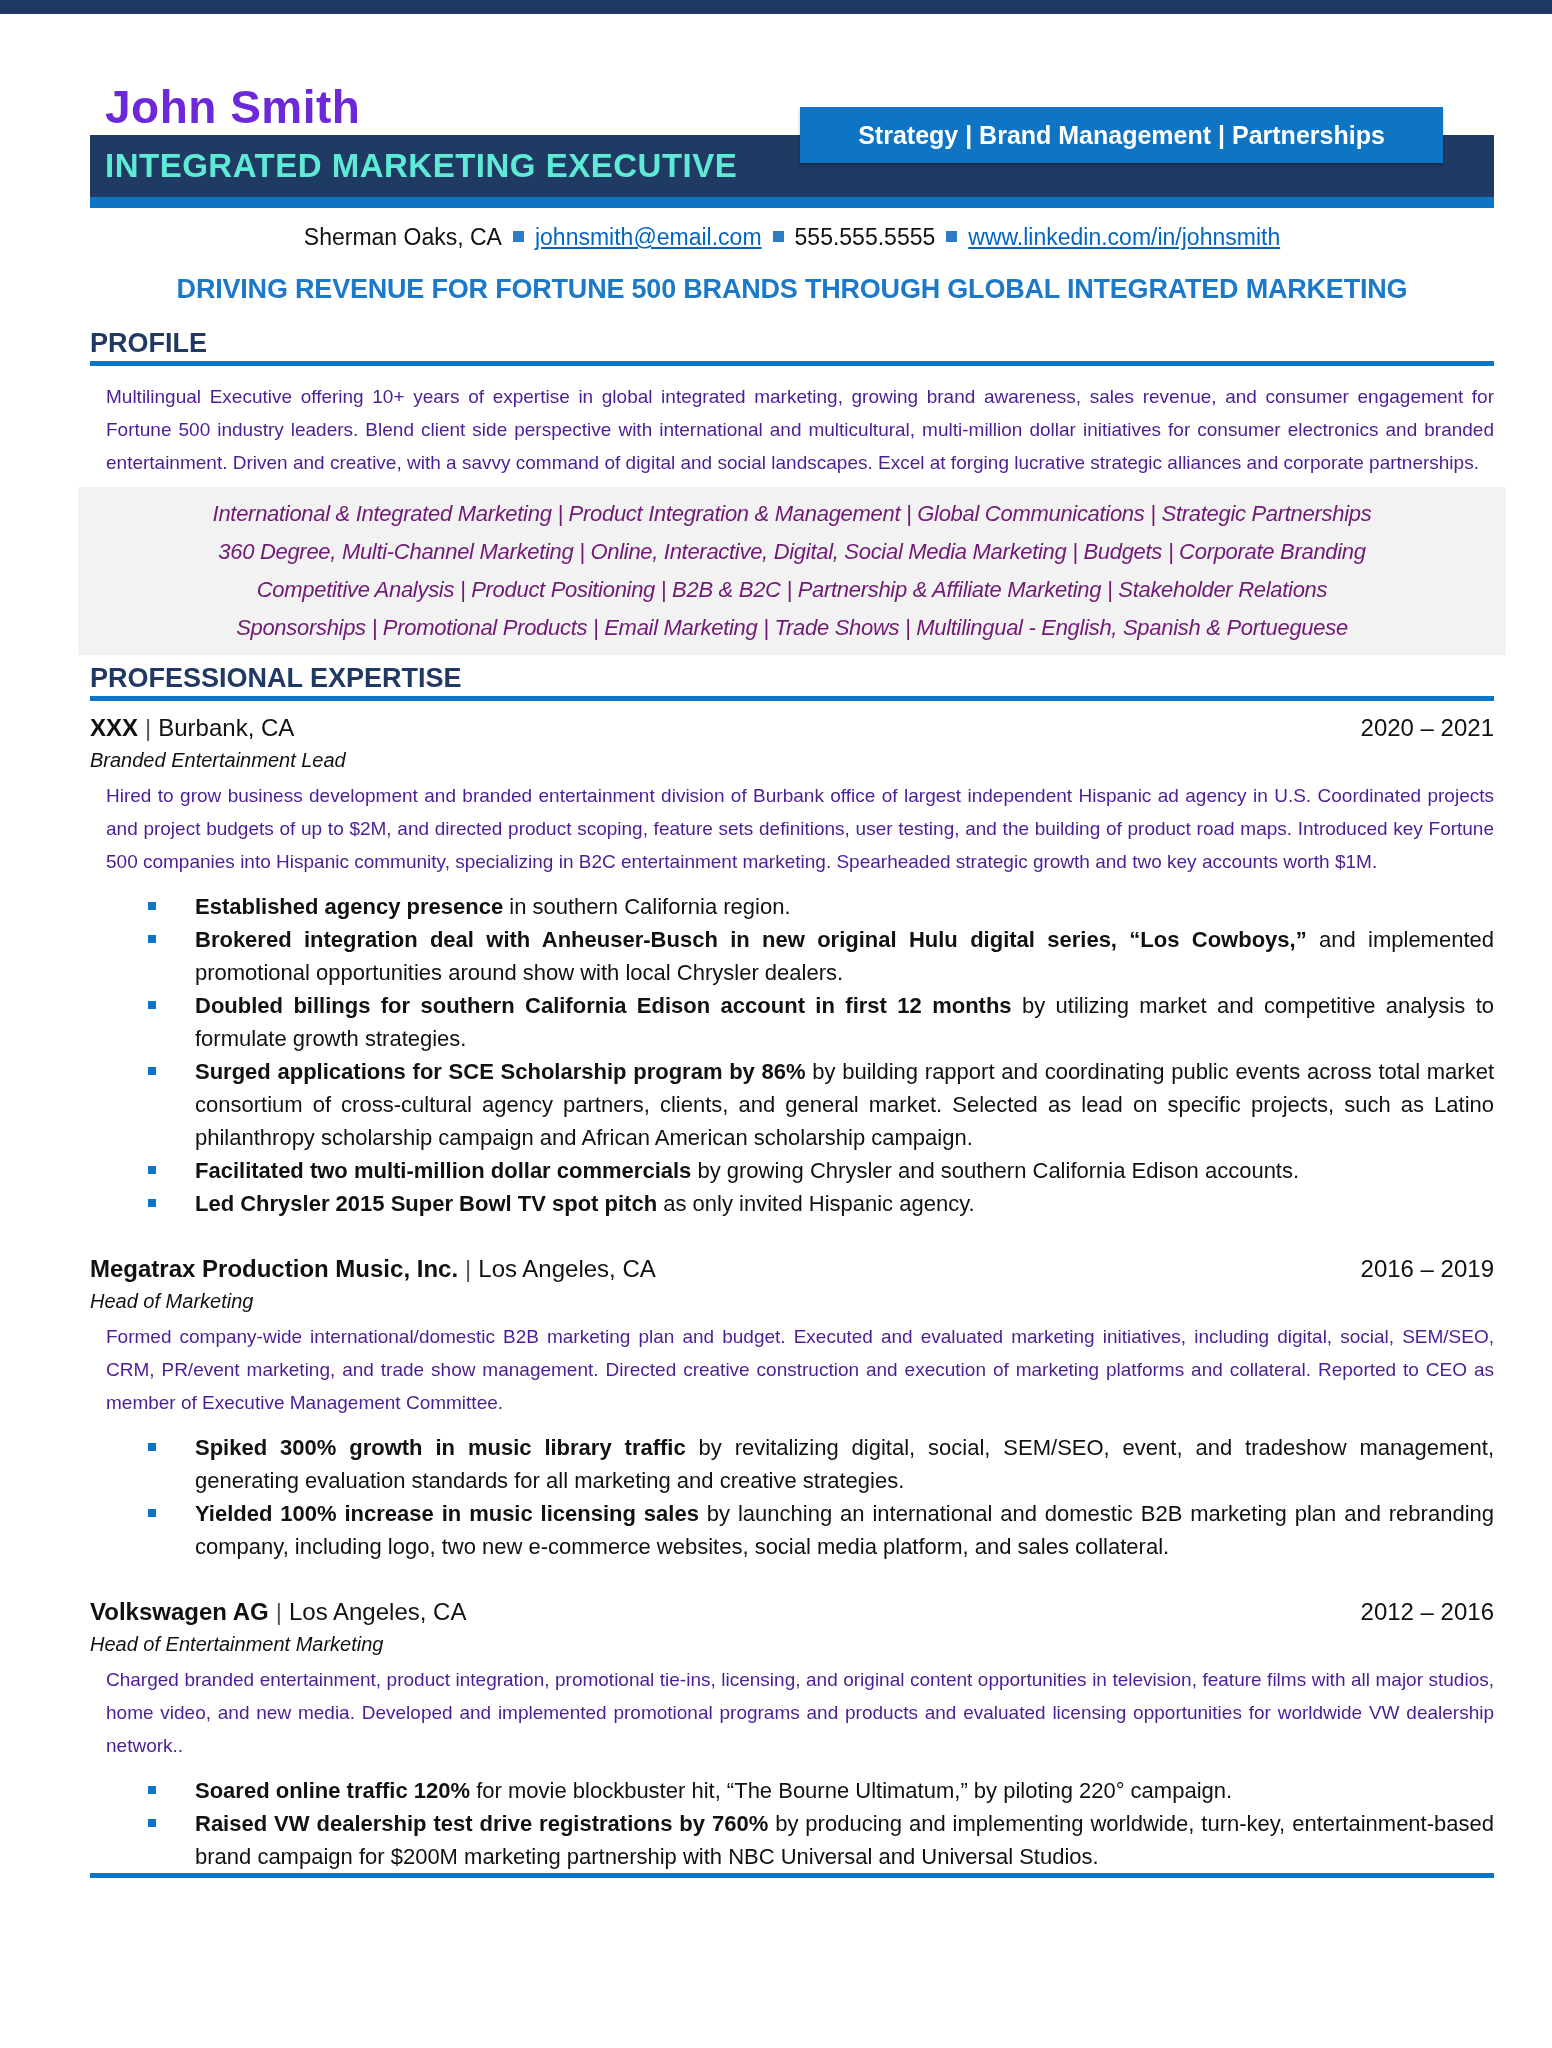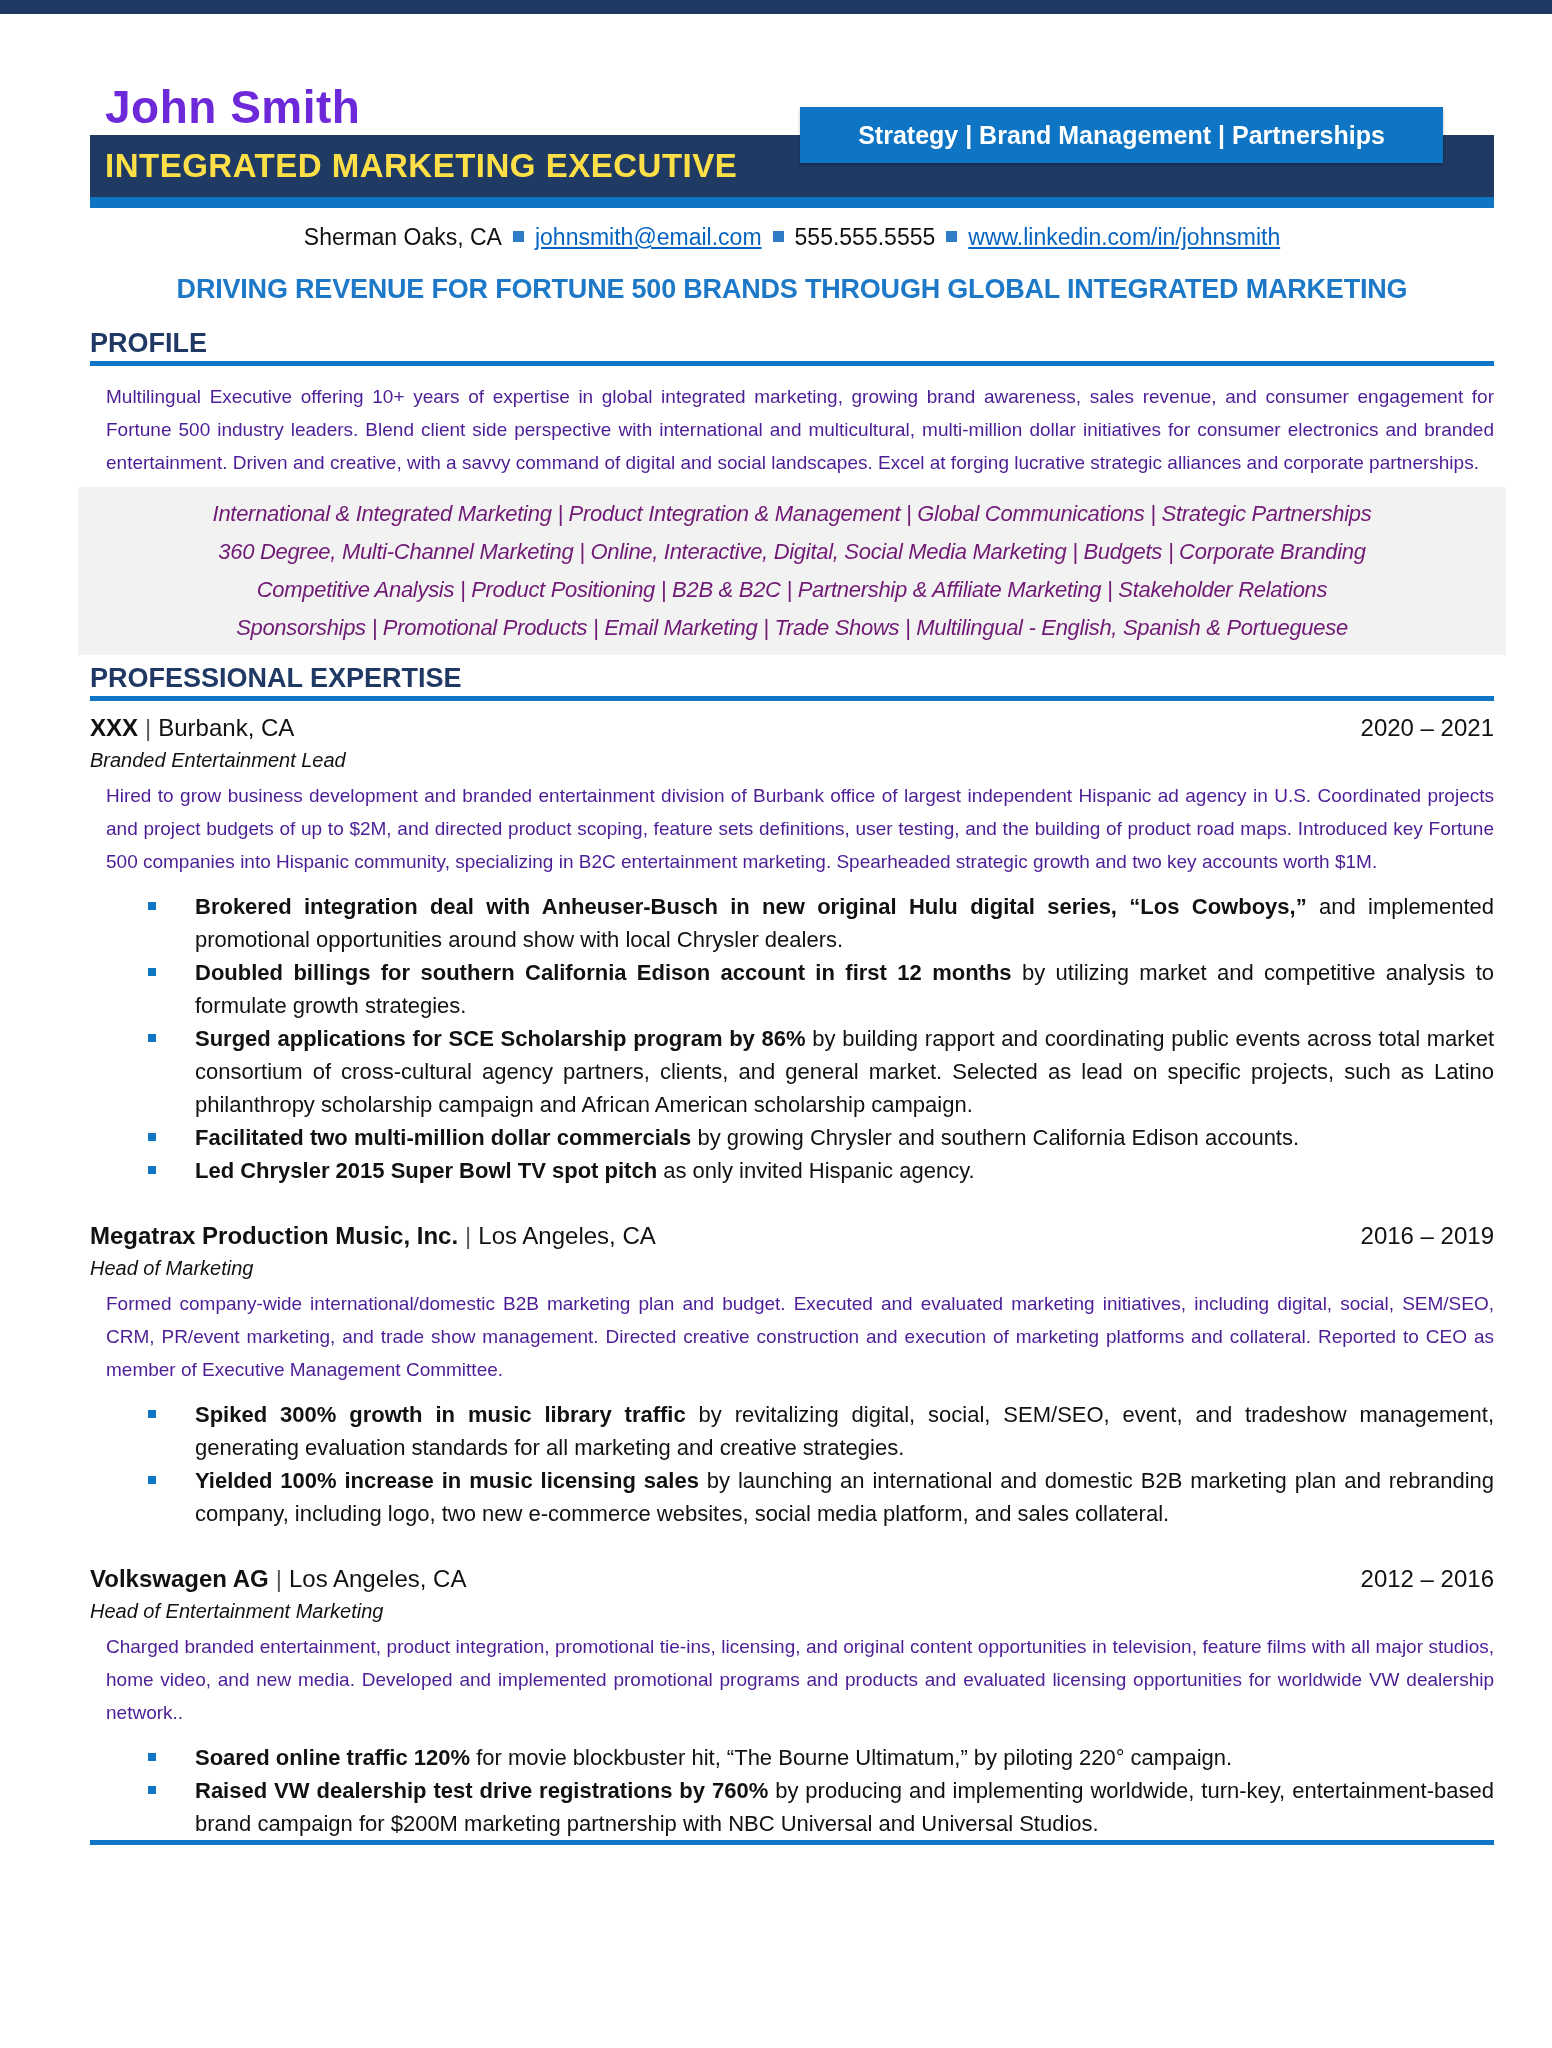--- a/index.html
+++ b/index.html
@@ -4,21 +4,21 @@
 <style>
   html,body{margin:0;padding:0;background:#fff;}
   .page{position:relative;width:1552px;height:2048px;background:#ffffff;overflow:hidden;
         box-sizing:border-box;padding:0 58px 0 90px;
         font-family:"Liberation Sans",sans-serif;color:#111;}
   .topbar{position:absolute;top:0;left:0;width:1552px;height:14px;background:#1F3864;}
   .name{margin:80px 0 0 15px;font-size:46px;font-weight:700;color:#6d28d9;line-height:55px;letter-spacing:.5px;}
   .badge{position:absolute;left:800px;top:107px;width:643px;height:56px;background:#0E74C4;
          display:flex;align-items:center;justify-content:center;box-shadow:0 2px 3px rgba(0,0,0,.25);}
   .badge span{color:#fff;font-weight:700;font-size:25px;white-space:nowrap;}
-  .titleband{height:62px;background:#1F3A63;color:#fde047;font-size:33px;font-weight:700;
+  .titleband{height:62px;background:#1F3A63;color:#5eead4;font-size:33px;font-weight:700;
              line-height:62px;padding-left:15px;letter-spacing:.5px;}
   .strip{height:11px;background:#0E74C4;}
   .contact{margin-top:14px;text-align:center;font-size:23px;line-height:30px;white-space:nowrap;color:#111;}
   .sq{display:inline-block;width:11px;height:11px;background:#2E7BC6;margin:0 11px;vertical-align:middle;position:relative;top:-2px;}
   .link{color:#0563C1;text-decoration:underline;cursor:pointer;}
   .tagline{margin-top:22px;text-align:center;font-weight:700;font-size:27px;line-height:30px;
            color:#1D79C8;white-space:nowrap;letter-spacing:-0.2px;}
   .heading{margin:24px 0 0 0;font-size:27px;line-height:30px;color:#1F3864;font-weight:700;}
   .heading.second{margin-top:8px;}
   .rule{margin-top:3px;height:5px;background:#0E74C4;}
@@ -76,20 +76,21 @@
   <div class="rule"></div>
 
   <section class="job first">
     <div class="jobhead">
       <div class="company"><b>XXX</b><span class="pipe">|</span><span>Burbank, CA</span></div>
       <div class="dates">2020 – 2021</div>
     </div>
     <div class="jobtitle">Branded Entertainment Lead</div>
     <p class="para summary">Hired to grow business development and branded entertainment division of Burbank office of largest independent Hispanic ad agency in U.S. Coordinated projects and project budgets of up to $2M, and directed product scoping, feature sets definitions, user testing, and the building of product road maps. Introduced key Fortune 500 companies into Hispanic community, specializing in B2C entertainment marketing. Spearheaded strategic growth and two key accounts worth $1M.</p>
     <ul class="bullets">
+      <li><span class="bsq"></span><b>Established agency presence</b><span> in southern California region.</span></li>
       <li><span class="bsq"></span><b>Brokered integration deal with Anheuser-Busch in new original Hulu digital series, “Los Cowboys,”</b><span> and implemented promotional opportunities around show with local Chrysler dealers.</span></li>
       <li><span class="bsq"></span><b>Doubled billings for southern California Edison account in first 12 months</b><span> by utilizing market and competitive analysis to formulate growth strategies.</span></li>
       <li><span class="bsq"></span><b>Surged applications for SCE Scholarship program by 86%</b><span> by building rapport and coordinating public events across total market consortium of cross-cultural agency partners, clients, and general market. Selected as lead on specific projects, such as Latino philanthropy scholarship campaign and African American scholarship campaign.</span></li>
       <li><span class="bsq"></span><b>Facilitated two multi-million dollar commercials</b><span> by growing Chrysler and southern California Edison accounts.</span></li>
       <li><span class="bsq"></span><b>Led Chrysler 2015 Super Bowl TV spot pitch</b><span> as only invited Hispanic agency.</span></li>
     </ul>
   </section>
 
   <section class="job">
     <div class="jobhead">

